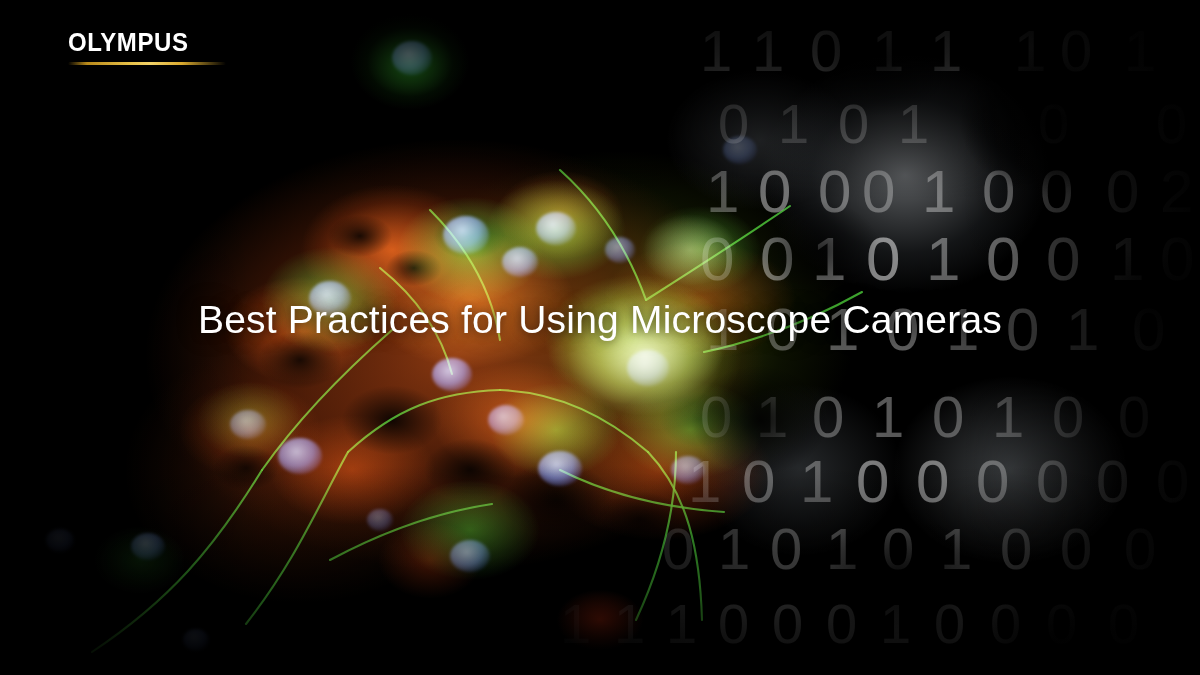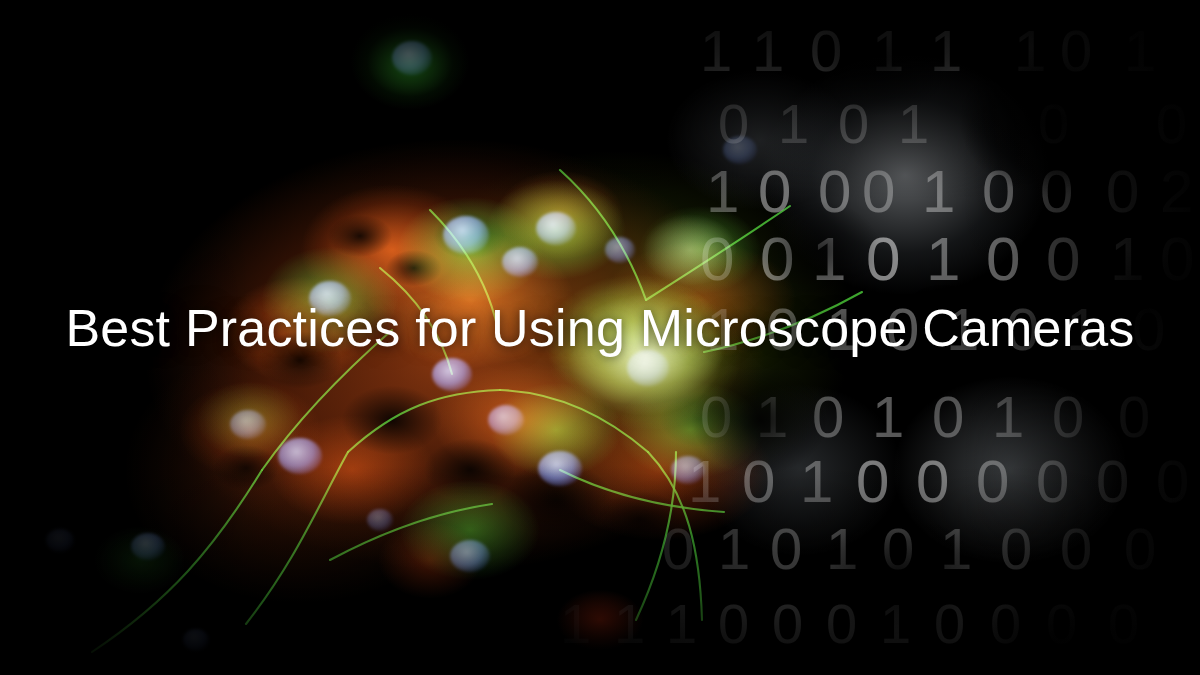--- a/index.html
+++ b/index.html
@@ -142,21 +142,21 @@
   }
   #logo-rule{
     display:block;margin-top:7px;height:3px;width:158px;border-radius:2px;
     background:linear-gradient(to right, rgba(196,148,22,0) 0%, #b8891a 12%, #e8c24a 40%, #f2d268 52%, #d9a92e 72%, rgba(150,110,14,0) 100%);
   }
 
   #title{
     position:absolute;left:0;right:0;top:298px;
     text-align:center;
     color:#fff;
-    font-size:52px;
+    font-size:39px;
     font-weight:300;
     letter-spacing:.2px;
     white-space:nowrap;
     text-shadow:0 1px 10px rgba(0,0,0,.55), 0 0 24px rgba(0,0,0,.35);
   }
 </style>
 </head>
 <body>
 
 <div id="slide">
@@ -283,16 +283,20 @@
       <span class="bd" style="left: 880px; top: 596px; font-size: 56px; opacity: 0.24;">1</span>
       <span class="bd" style="left: 934px; top: 596px; font-size: 56px; opacity: 0.24;">0</span>
       <span class="bd" style="left: 990px; top: 596px; font-size: 56px; opacity: 0.22;">0</span>
       <span class="bd" style="left: 1046px; top: 596px; font-size: 56px; opacity: 0.18;">0</span>
       <span class="bd" style="left: 1108px; top: 596px; font-size: 56px; opacity: 0.14;">0</span>
     </div>
 
   <div class="layer" id="dark-blobs"></div>
   <div class="layer" id="vignette"></div>
 
+  <div id="logo">
+    <span id="logo-wordmark">OLYMPUS</span>
+    <span id="logo-rule"></span>
+  </div>
 
   <div id="title">Best Practices for Using Microscope Cameras</div>
 
 </div>
 
 </body></html>

